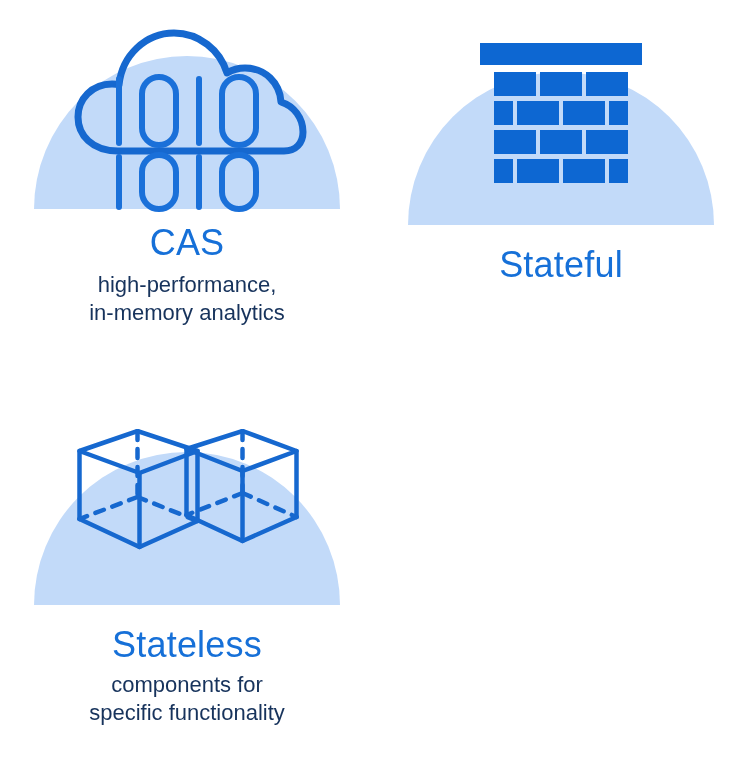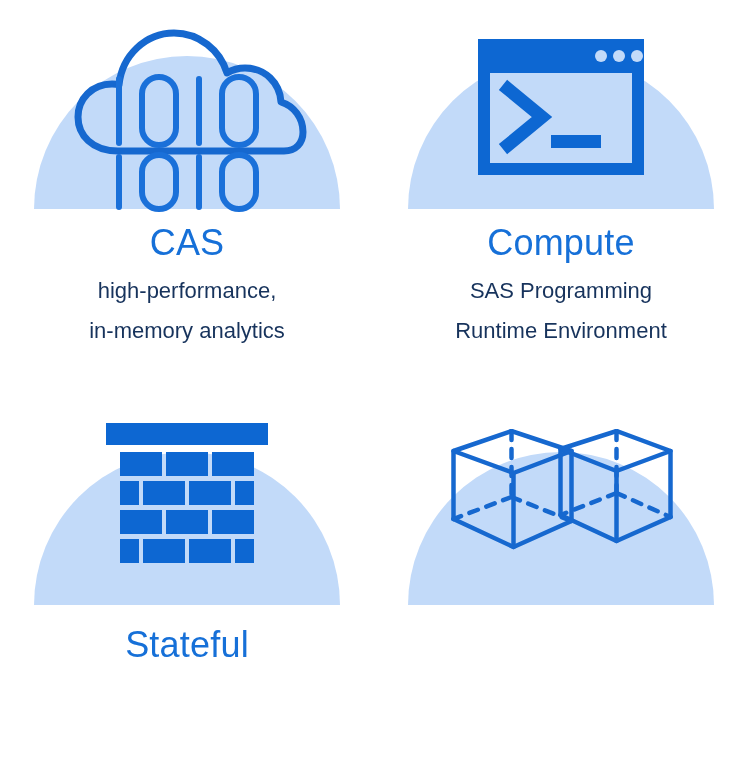--- a/index.html
+++ b/index.html
@@ -80,21 +80,21 @@
     letter-spacing: 0.2px;
     margin: 8px 0 2px 0;
   }
   .cell.bottom .title {
     margin-top: 14px;
   }
 
   .subtitle {
     color: #17335c;
     font-size: 22px;
-    line-height: 40px;
+    line-height: 28px;
     font-weight: 400;
     white-space: pre-line;
     margin: 6px 0 0 0;
   }
   .cell.bottom .subtitle {
     margin-top: 4px;
   }
 </style>
 </head>
 <body>
@@ -133,39 +133,20 @@
         </g>
       </svg>
     </div>
     <div class="text-zone">
       <div class="title">CAS</div>
       <div class="subtitle">high-performance,
 in-memory analytics</div>
     </div>
   </div>
 
-  <div class="cell top">
-    <div class="icon-zone">
-      <div class="semicircle"></div>
-      <svg class="glyph glyph-compute" viewBox="0 0 170 140">
-        <rect x="2" y="2" width="166" height="136" fill="#0d67d2"></rect>
-        <rect x="14" y="36" width="142" height="90" fill="#c2daf9"></rect>
-        <circle cx="125" cy="19" r="6" fill="#c2daf9"></circle>
-        <circle cx="143" cy="19" r="6" fill="#c2daf9"></circle>
-        <circle cx="161" cy="19" r="6" fill="#c2daf9"></circle>
-        <path d="M32 52 L66 80 L32 108" fill="none" stroke="#0d67d2" stroke-width="13" stroke-linecap="square"></path>
-        <rect x="75" y="98" width="50" height="13" fill="#0d67d2"></rect>
-      </svg>
-    </div>
-    <div class="text-zone">
-      <div class="title">Compute</div>
-      <div class="subtitle">SAS Programming
-Runtime Environment</div>
-    </div>
-  </div>
 
   <div class="cell bottom">
     <div class="icon-zone">
       <div class="semicircle"></div>
       <svg class="glyph glyph-stateful" viewBox="0 0 170 148">
         <g fill="#0d67d2">
 
           <rect x="4" y="0" width="162" height="22"></rect>
 
           <rect x="18" y="29" width="42" height="24"></rect>
@@ -219,15 +200,20 @@
           <line x1="227" y1="22" x2="227" y2="88"></line>
           <path d="M117 86 L173 112 L227 88"></path>
           <g stroke-dasharray="9 9">
             <line x1="173" y1="2" x2="173" y2="64"></line>
             <line x1="173" y1="64" x2="117" y2="86"></line>
             <line x1="173" y1="64" x2="227" y2="88"></line>
           </g>
         </g>
       </svg>
     </div>
+    <div class="text-zone">
+      <div class="title">Stateless</div>
+      <div class="subtitle">components for
+specific functionality</div>
+    </div>
   </div>
 
 </div>
 
 </body></html>

